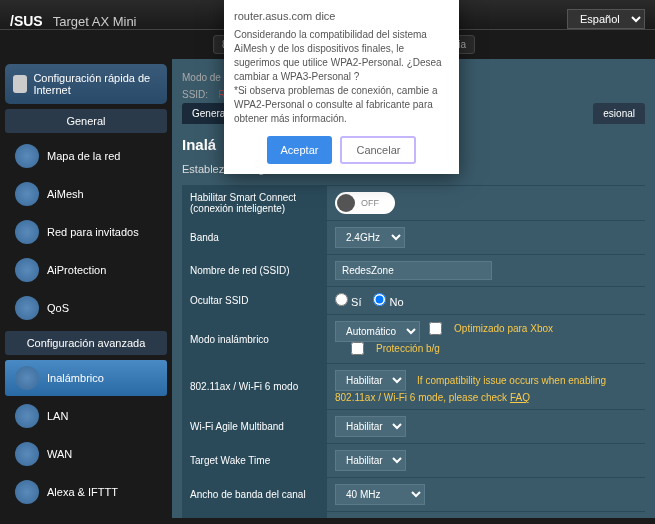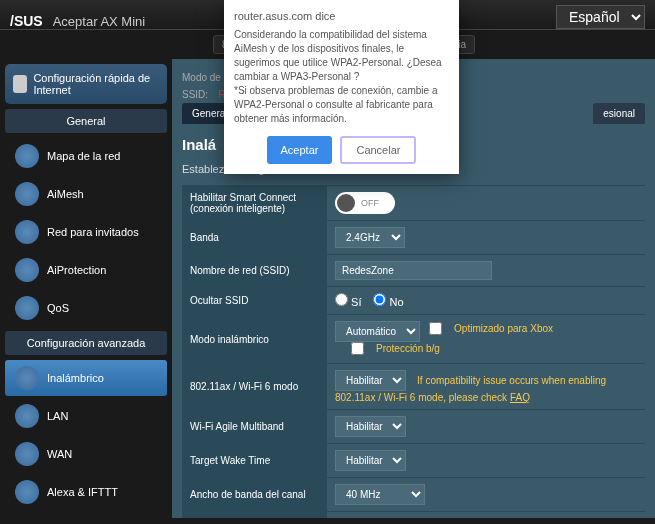--- a/index.html
+++ b/index.html
@@ -1,20 +1,20 @@
 <!DOCTYPE html>
 <html><head>
 <meta charset="utf-8">
 <style>
 * { margin: 0; padding: 0; box-sizing: border-box; font-family: Arial, sans-serif; }
 body { background: #1a1a1a; width: 655px; height: 524px; overflow: hidden; position: relative; color: #fff; font-size: 11px; }
 .header { background: linear-gradient(#2a2a2a, #1a1a1a); height: 30px; display: flex; align-items: flex-end; padding: 0 10px; border-bottom: 1px solid #444; }
 .logo { font-weight: bold; font-size: 14px; margin-right: 10px; }
 .product { font-size: 13px; color: #ccc; }
-.lang-select { margin-left: auto; background: #333; color: #fff; border: 1px solid #555; padding: 2px 8px; font-size: 14px; }
+.lang-select { margin-left: auto; background: #333; color: #fff; border: 1px solid #555; padding: 2px 8px; font-size: 11px; }
 .topbar { background: #1a1a1a; padding: 5px 180px; display: flex; gap: 5px; justify-content: flex-end; }
 .topbar-item { background: #2a2a2a; border: 1px solid #444; padding: 3px 8px; font-size: 10px; color: #aaa; border-radius: 3px; }
 .container { display: flex; height: calc(100% - 65px); }
 .sidebar { width: 172px; background: #1a1a1a; overflow-y: auto; }
 .quick-setup { background: linear-gradient(#3a5a7a, #2a4a6a); padding: 8px; margin: 5px; border-radius: 5px; display: flex; align-items: center; gap: 6px; }
 .quick-setup-icon { width: 18px; height: 18px; background: #ccc; border-radius: 3px; }
 .section-title { background: #2a3a4a; padding: 6px 10px; text-align: center; margin: 5px; border-radius: 3px; font-size: 11px; }
 .nav-item { display: flex; align-items: center; gap: 8px; padding: 6px 10px; margin: 2px 5px; border-radius: 3px; cursor: pointer; font-size: 11px; }
 .nav-item.active { background: linear-gradient(#4a8ac4, #2a6aa4); }
 .nav-icon { width: 24px; height: 24px; background: radial-gradient(#5a8aba, #3a6a9a); border-radius: 12px; flex-shrink: 0; }
@@ -46,21 +46,21 @@
 .btn-accept { background: #3a8aea; color: #fff; border: none; padding: 5px 14px; border-radius: 3px; cursor: pointer; font-size: 11px; }
 .btn-cancel { background: #fff; color: #666; border: 2px solid #c4b5fd; padding: 6px 14px; border-radius: 3px; cursor: pointer; font-size: 11px; }
 .sub-header { display: flex; gap: 10px; font-size: 10px; color: #aaa; padding: 3px 0; }
 .ssid-current { color: #ca4a4a; }
 </style>
 </head>
 <body>
 
 <div class="header">
   <span class="logo">/SUS</span>
-  <span class="product">Aceptar AX Mini</span>
+  <span class="product">Target AX Mini</span>
   <select class="lang-select"><option>Español</option></select>
 </div>
 
 <div class="topbar">
   <span class="topbar-item">86_39507</span>
   <span class="topbar-item" style="color:#5aca5a">App</span>
   <span class="topbar-item">Lista de bloqueo de itinerancia</span>
 </div>
 
 <div class="container">

